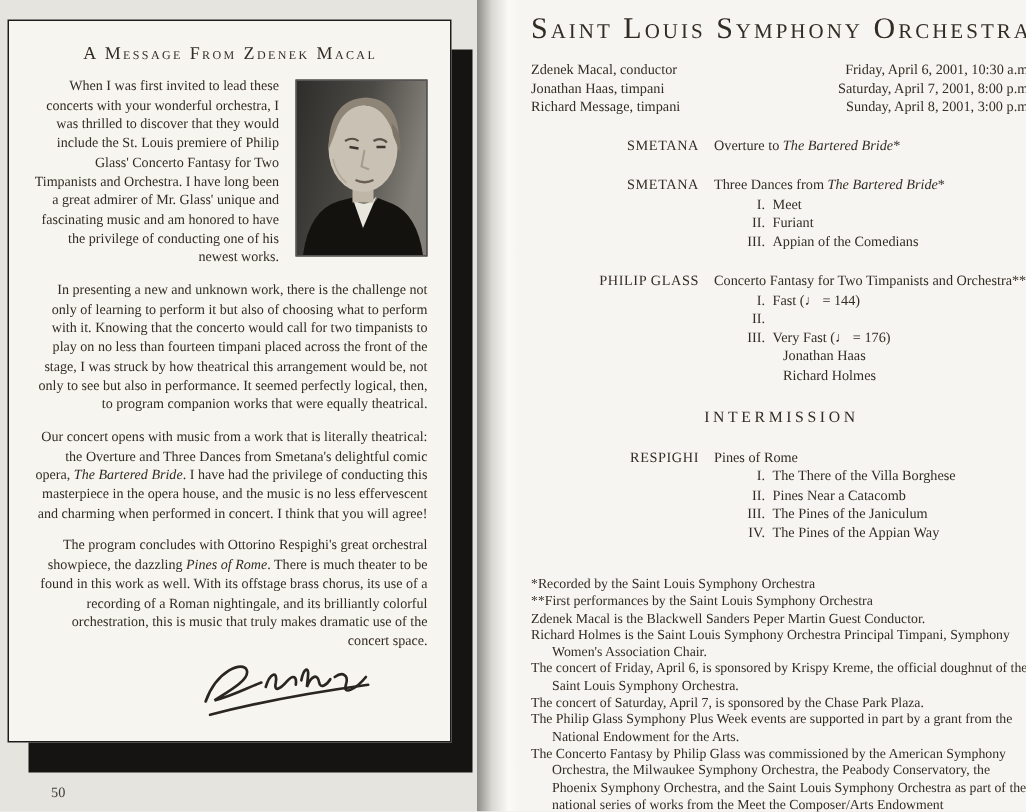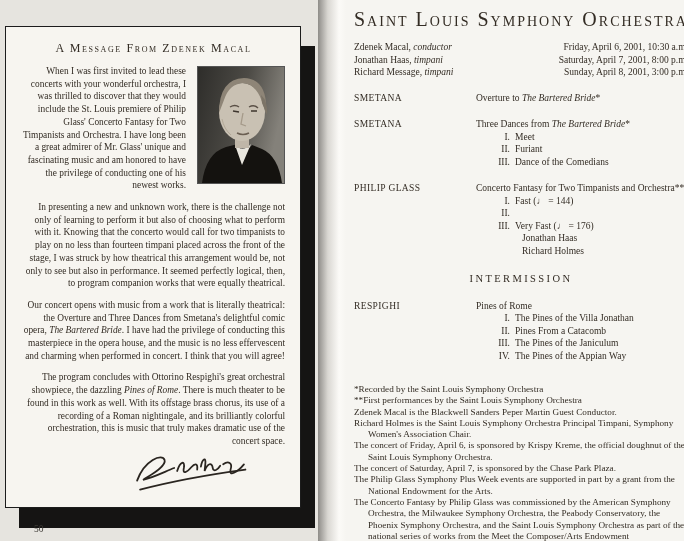--- a/index.html
+++ b/index.html
@@ -1,21 +1,21 @@
 <!DOCTYPE html>
 <html><head>
 <meta charset="utf-8">
 <style>
   html,body{margin:0;padding:0;}
   body{width:684px;height:541px;background:#eceae5;font-family:"Liberation Serif","DejaVu Serif",serif;color:#332c24;}
   .spread{position:relative;width:684px;height:541px;display:flex;overflow:hidden;}
 
   
   .left-page{position:relative;width:318px;height:541px;background:#e6e4df;flex:0 0 auto;}
-  .letter-box{position:absolute;left:5px;top:26px;width:296px;height:482px;background:#f7f5f0;
+  .letter-box{position:absolute;left:5px;top:13px;width:296px;height:482px;background:#f7f5f0;
     border:1.5px solid #1c1c1c;box-shadow:14px 20px 0 #151413;box-sizing:border-box;
     padding:12px 15px 8px 16px;overflow:hidden;}
   .letter-title{text-align:center;font-variant:small-caps;font-size:12px;letter-spacing:1.6px;margin:2px 0 8px 0;font-weight:normal;}
   .photo{float:right;width:86px;height:116px;margin:2px 0 8px 11px;border:1px solid #555;background:#3a3936;}
   .photo svg{display:block;}
   .letter-body{font-size:9.4px;line-height:12.7px;}
   .salutation{margin:0 0 0 0;}
   .para{margin:9px 0 0 0;text-align:right;}
   .i{font-style:italic;}
   .b{font-weight:normal;}
@@ -24,27 +24,27 @@
   .pageno{position:absolute;font-size:9.5px;color:#3d3a35;margin-left:30px;}
   .pageno-left{left:4px;bottom:7px;}
 
   
   .gutter{width:28px;height:541px;flex:0 0 auto;background:linear-gradient(90deg,#8e8c88 0%,#d9d7d2 35%,#fbfaf7 75%,#f6f5f1 100%);}
 
   
   .right-page{position:relative;flex:1 1 auto;height:541px;background:#f6f5f1;box-sizing:border-box;padding:8px 20px 0 8px;}
   .rp-title{text-align:center;font-variant:small-caps;font-size:20px;letter-spacing:2px;font-weight:normal;margin:0 0 10px 0;white-space:nowrap;}
   .credits-row{display:flex;justify-content:space-between;font-size:9.5px;line-height:12.5px;}
-  .credit-role{font-style:italic;}
+  .credit-role{}
   .dates{text-align:right;}
 
   .program{margin-top:13px;font-size:9.5px;line-height:12.5px;}
   .prow{display:flex;margin-top:14px;}
   .prow.first{margin-top:0;}
-  .comp{width:112px;flex:0 0 auto;letter-spacing:0.4px;}
+  .comp{width:112px;text-align:right;flex:0 0 auto;letter-spacing:0.4px;}
   .work{margin-left:10px;flex:1 1 auto;}
   .mv{display:flex;}
   .mv .num{width:34px;text-align:right;margin-right:5px;flex:0 0 auto;}
   .perf{margin-left:46px;}
   .intermission{text-align:center;letter-spacing:2.4px;font-size:10.5px;margin:16px 0 2px 0;}
 
   .footnotes{margin-top:22px;font-size:9.2px;line-height:11.3px;}
   .footnote{padding-left:14px;text-indent:-14px;}
 </style>
 </head>
@@ -150,21 +150,21 @@
                 <span>Meet</span>
               </div>
 
               <div class="mv">
                 <span class="num">II.</span>
                 <span>Furiant</span>
               </div>
 
               <div class="mv">
                 <span class="num">III.</span>
-                <span>Dance of the Comedians</span>
+                <span>Appian of the Comedians</span>
               </div>
             </div>
         </div>
       </div>
 
       <div class="prow">
         <div class="comp">PHILIP GLASS</div>
         <div class="work">
           <div><span>Concerto Fantasy for Two Timpanists and Orchestra</span><span class="i"></span><span>**</span></div>
           <div>
@@ -195,26 +195,26 @@
       <div class="intermission">INTERMISSION</div>
 
       <div class="prow">
         <div class="comp">RESPIGHI</div>
         <div class="work">
           <div><span>Pines of Rome</span><span class="i"></span><span></span></div>
           <div>
 
               <div class="mv">
                 <span class="num">I.</span>
-                <span>The Pines of the Villa Jonathan</span>
+                <span>The There of the Villa Borghese</span>
               </div>
 
               <div class="mv">
                 <span class="num">II.</span>
-                <span>Pines From a Catacomb</span>
+                <span>Pines Near a Catacomb</span>
               </div>
 
               <div class="mv">
                 <span class="num">III.</span>
                 <span>The Pines of the Janiculum</span>
               </div>
 
               <div class="mv">
                 <span class="num">IV.</span>
                 <span>The Pines of the Appian Way</span>

